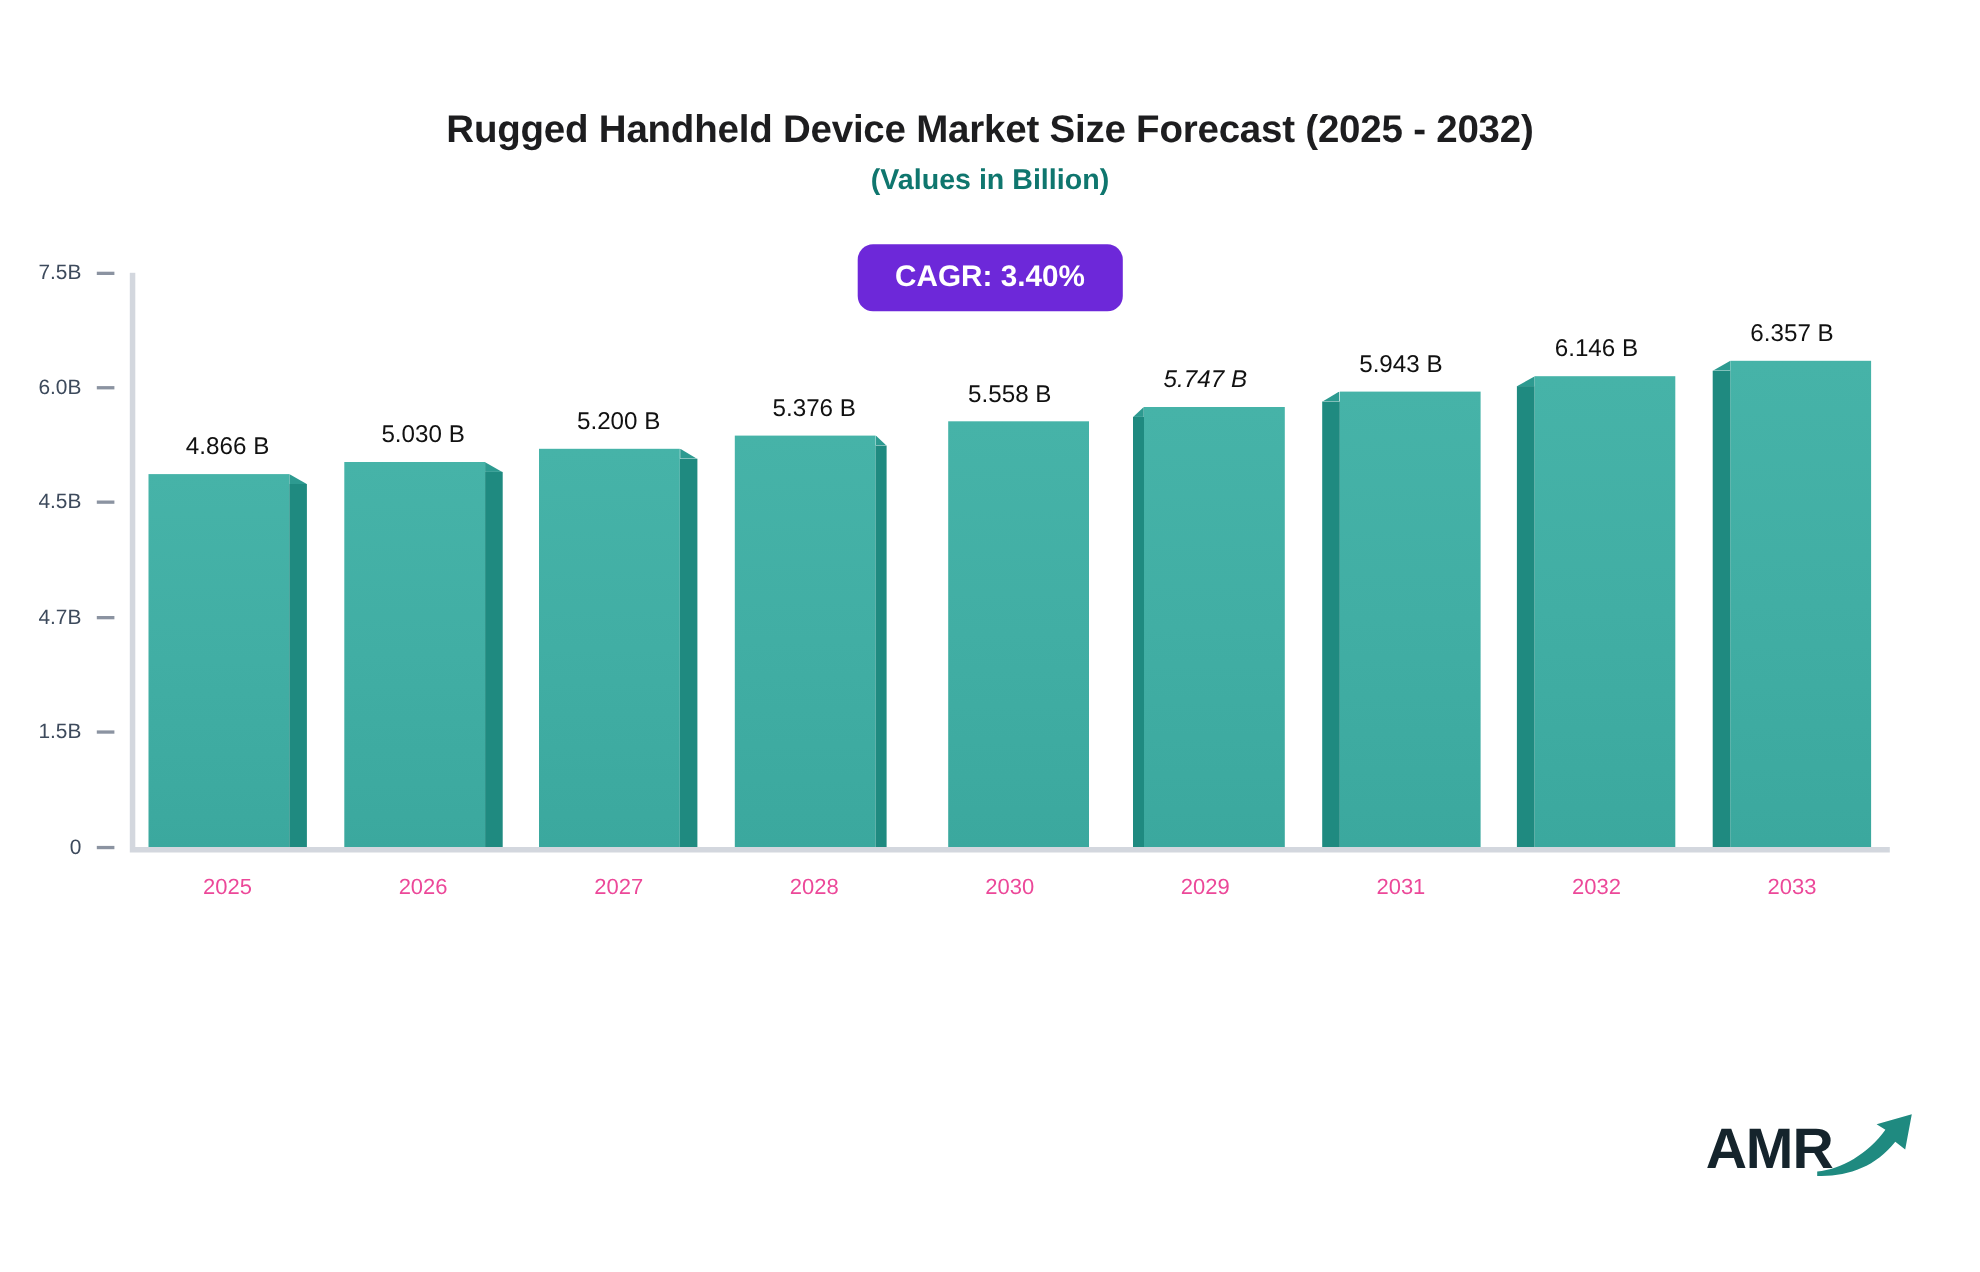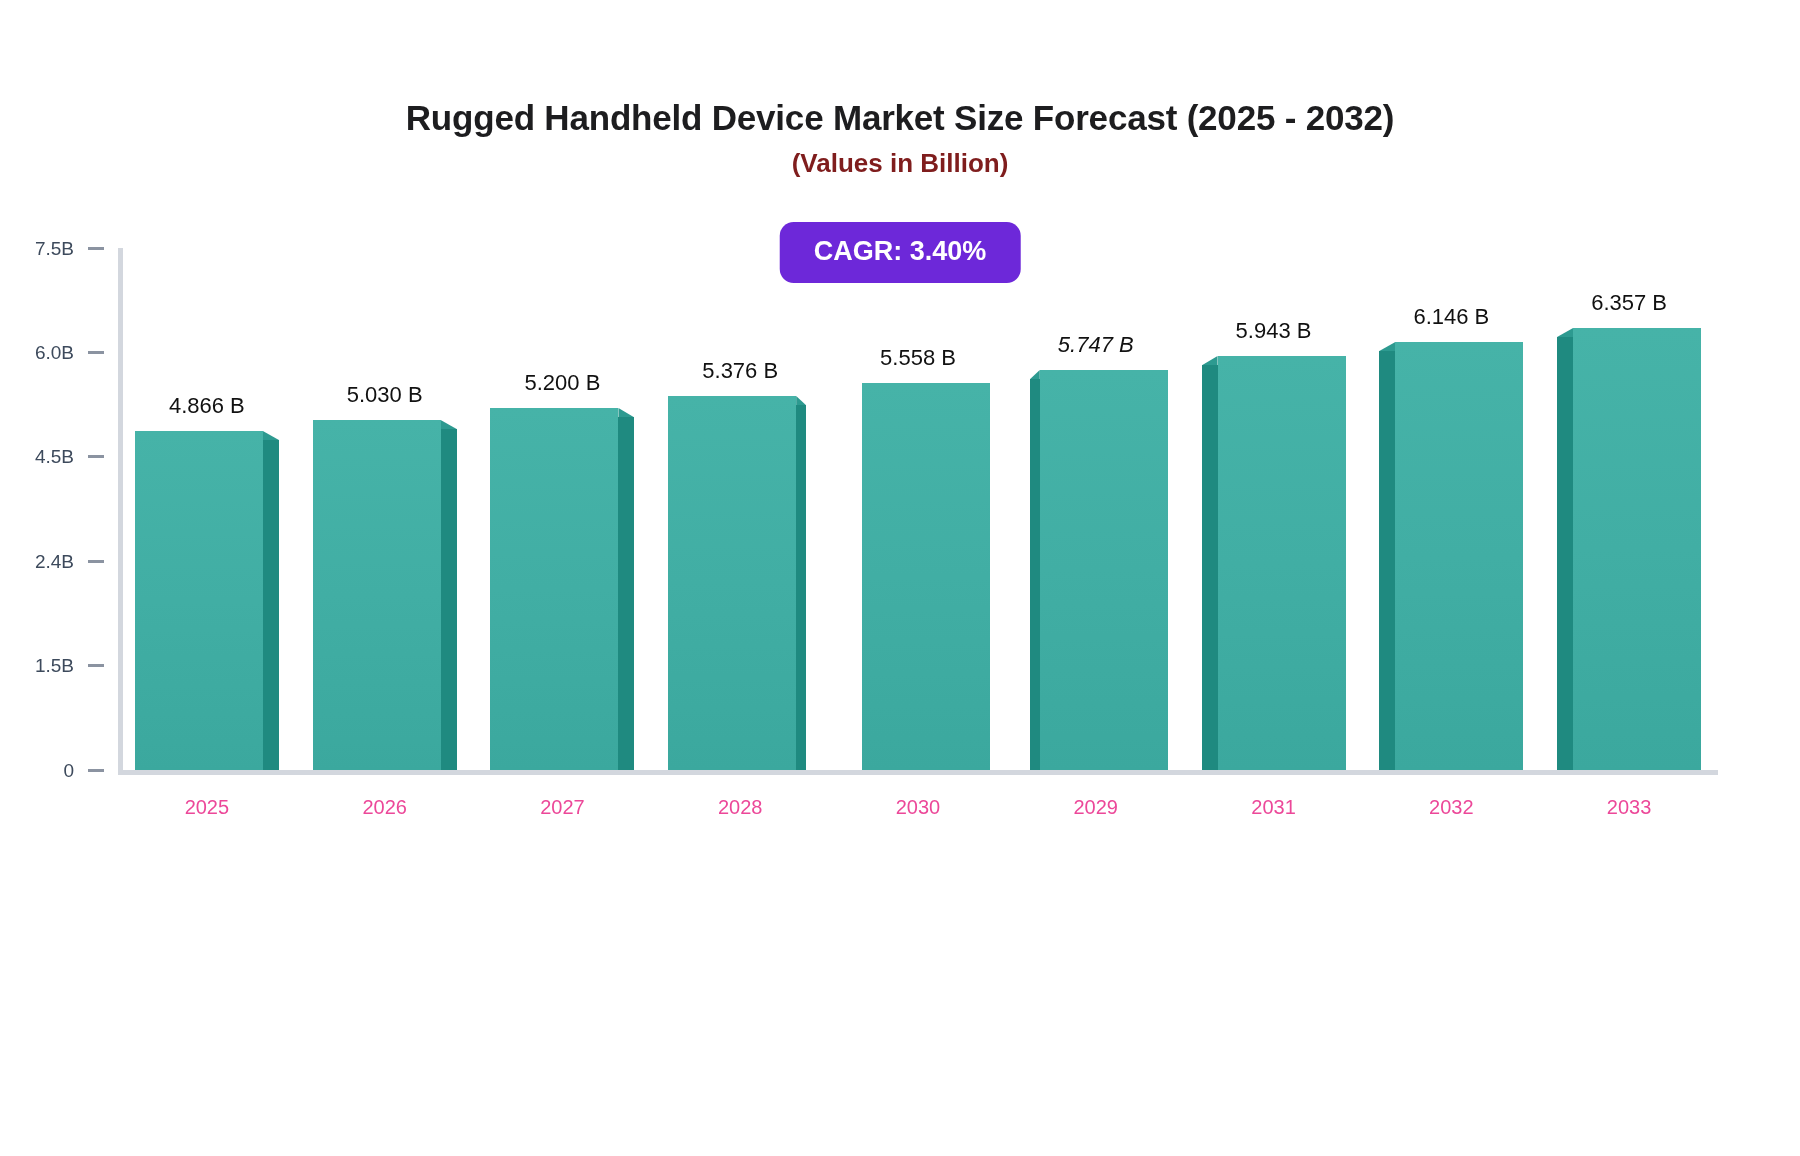--- a/index.html
+++ b/index.html
@@ -24,21 +24,21 @@
     font-weight: bold;
     color: #1d1d1f;
     letter-spacing: -0.2px;
   }
   #subtitle {
     position: absolute;
     top: 148px; left: 0; width: 1800px;
     text-align: center;
     font-size: 26px;
     font-weight: bold;
-    color: #7f1d1d;
+    color: #0f766e;
   }
 
   
   #cagr-badge {
     position: absolute;
     top: 222px;
     left: 50%;
     transform: translateX(-50%);
     background: #6d28d9;
     color: #ffffff;
@@ -178,21 +178,21 @@
     <div id="y-ticks">
         <div class="tick-row" style="top: 522px;">
           <span class="tick-label">0</span>
           <span class="tick-dash"></span>
         </div>
         <div class="tick-row" style="top: 417.6px;">
           <span class="tick-label">1.5B</span>
           <span class="tick-dash"></span>
         </div>
         <div class="tick-row" style="top: 313.2px;">
-          <span class="tick-label">2.4B</span>
+          <span class="tick-label">4.7B</span>
           <span class="tick-dash"></span>
         </div>
         <div class="tick-row" style="top: 208.8px;">
           <span class="tick-label">4.5B</span>
           <span class="tick-dash"></span>
         </div>
         <div class="tick-row" style="top: 104.4px;">
           <span class="tick-label">6.0B</span>
           <span class="tick-dash"></span>
         </div>
@@ -277,14 +277,22 @@
             <div class="bar-face" style="left: 32.8889px; width: 128px;"></div>
             <div class="bar-side" style="width: 16px; height: 433px; left: 16.8889px;"></div>
             <div class="bar-bevel" style="width: 16px; height: 9px; top: 0px; left: 16.8889px; background: rgb(45, 154, 144); clip-path: polygon(100% 0px, 100% 100%, 0px 100%);"></div>
           </div>
           <div class="bar-value" style="top: 42px;">6.357 B</div>
           <div class="x-label">2033</div>
         </div>
       </div>
   </div>
 
+  <div id="logo">
+    <span id="logo-text">AMR</span>
+    <span id="logo-arrow">
+      <svg width="96" height="62" viewBox="0 0 96 62">
+        <path d="M4 56 C 26 54, 50 40, 66 18 L 58 13 L 90 4 L 84 36 L 75 29 C 57 52, 31 61, 4 60 Z" fill="#1f8a80"></path>
+      </svg>
+    </span>
+  </div>
 
 </div>
 
 </body></html>

